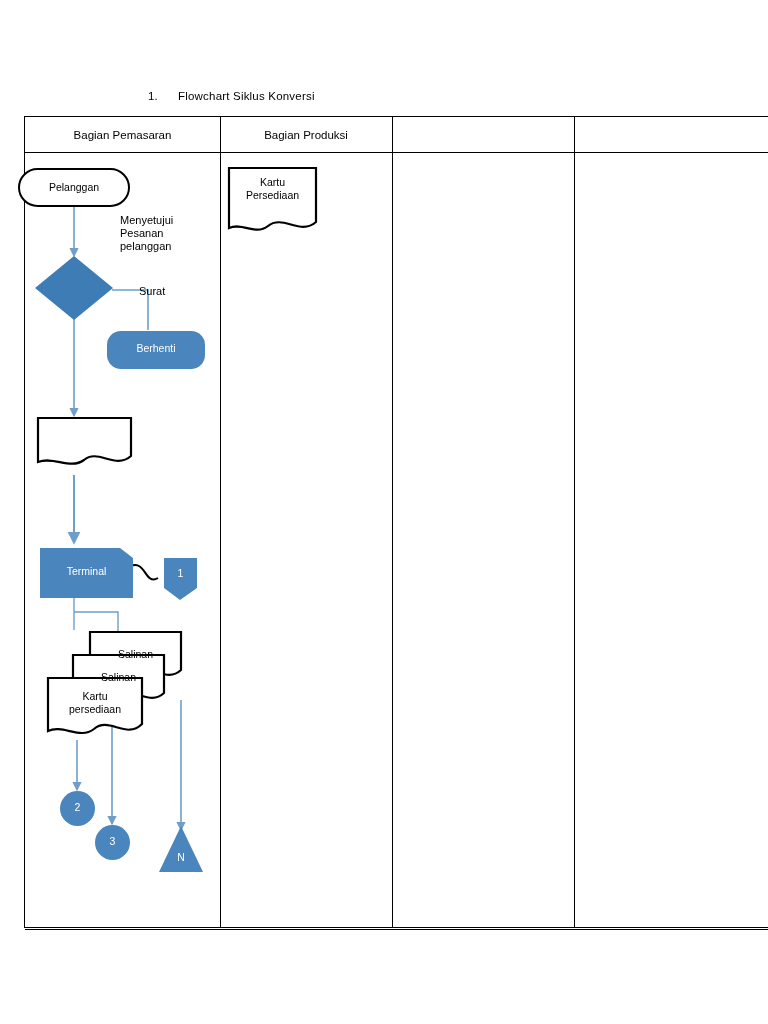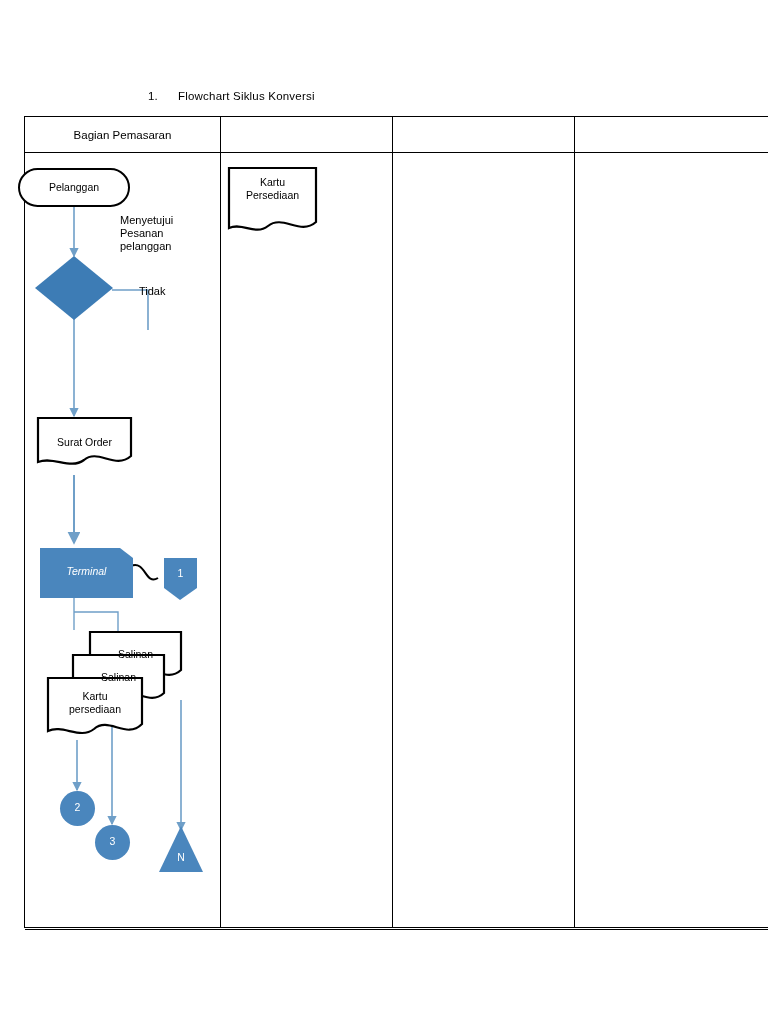--- a/index.html
+++ b/index.html
@@ -65,20 +65,21 @@
   </div>
 
   <div class="tbl">
     <div class="hline" style="top:35px;"></div>
     <div class="hline" style="top:812px;"></div>
     <div class="vline" style="left:195px;"></div>
     <div class="vline" style="left:367px;"></div>
     <div class="vline" style="left:549px;"></div>
 
     <div class="colhead" style="left:0;width:195px;">Bagian Pemasaran</div>
+    <div class="colhead" style="left:195px;width:172px;">Bagian Produksi</div>
     <div class="colhead" style="left:367px;width:182px;"></div>
     <div class="colhead" style="left:549px;width:201px;"></div>
   </div>
 
   <svg class="overlay" viewBox="0 0 768 1024">
     <defs>
       <marker id="arrBlue" markerWidth="8" markerHeight="8" refX="5.2" refY="3" orient="auto">
         <path d="M0,0 L6,3 L0,6 z" fill="#6f9fc8"></path>
       </marker>
       <marker id="arrBlue2" markerWidth="9" markerHeight="9" refX="5.5" refY="3.2" orient="auto">
@@ -125,28 +126,28 @@
   <div class="shape terminator" style="left:18px;top:168px;width:112px;height:39px;">
     <div class="lbl txt-black" style="top:11px;">Pelanggan</div>
   </div>
 
   <div class="shape" style="left:35px;top:256px;width:78px;height:64px;"></div>
 
   <div class="freelabel" style="left:120px;top:214px;width:80px;white-space:pre-line;">Menyetujui
 Pesanan
 pelanggan</div>
 
-  <div class="freelabel" style="left:139px;top:285px;width:50px;">Tidak</div>
+  <div class="freelabel" style="left:139px;top:285px;width:50px;">Surat</div>
+
+  <div class="shape stadium" style="left:107px;top:331px;width:98px;height:38px;">
+    <div class="lbl txt-white" style="top:11px;">Berhenti</div>
+  </div>
 
 
-  <div class="shape" style="left:38px;top:418px;width:93px;height:46px;">
-    <div class="lbl txt-black" style="top:18px;">Surat Order</div>
-  </div>
-
-  <div class="shape" style="left:40px;top:548px;width:93px;height:50px;font-style:italic;">
+  <div class="shape" style="left:40px;top:548px;width:93px;height:50px;">
     <div class="lbl txt-white" style="top:17px;">Terminal</div>
   </div>
 
   <div class="shape" style="left:164px;top:558px;width:33px;height:42px;">
     <div class="lbl txt-white" style="top:9px;">1</div>
   </div>
 
   <div class="shape" style="left:90px;top:632px;width:91px;height:44px;">
     <div class="lbl txt-black" style="top:16px;">Salinan</div>
   </div>

